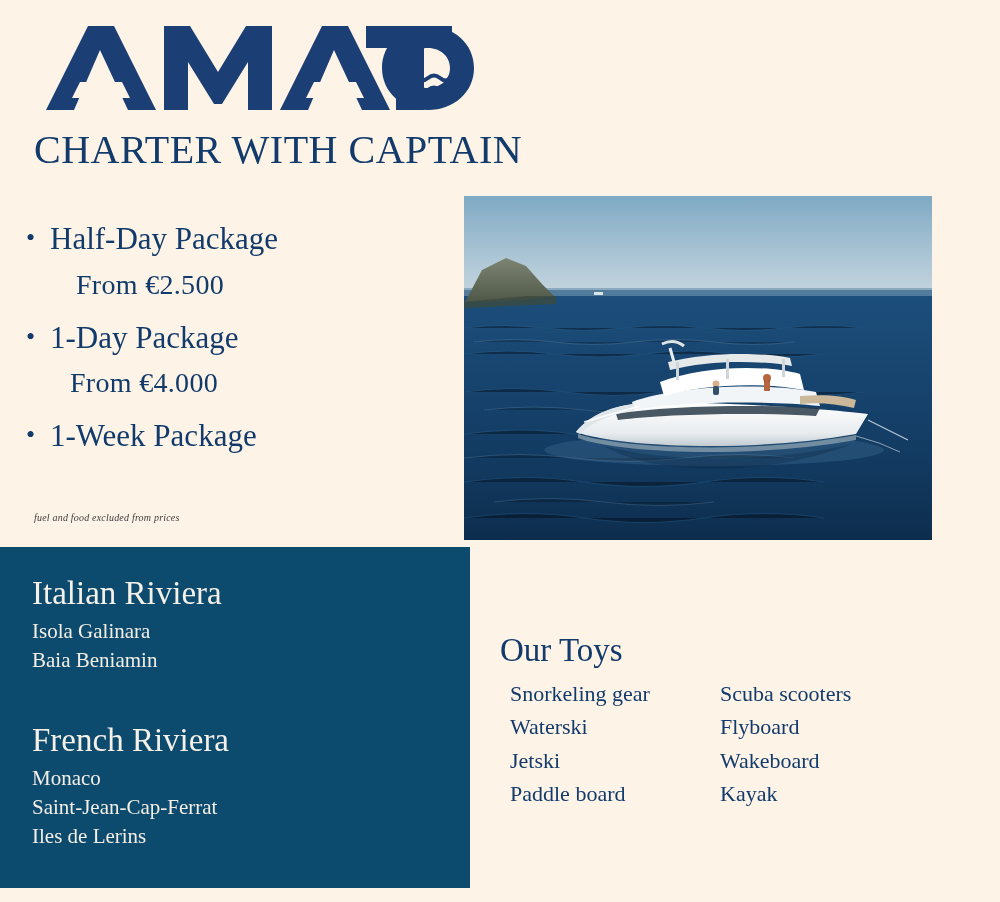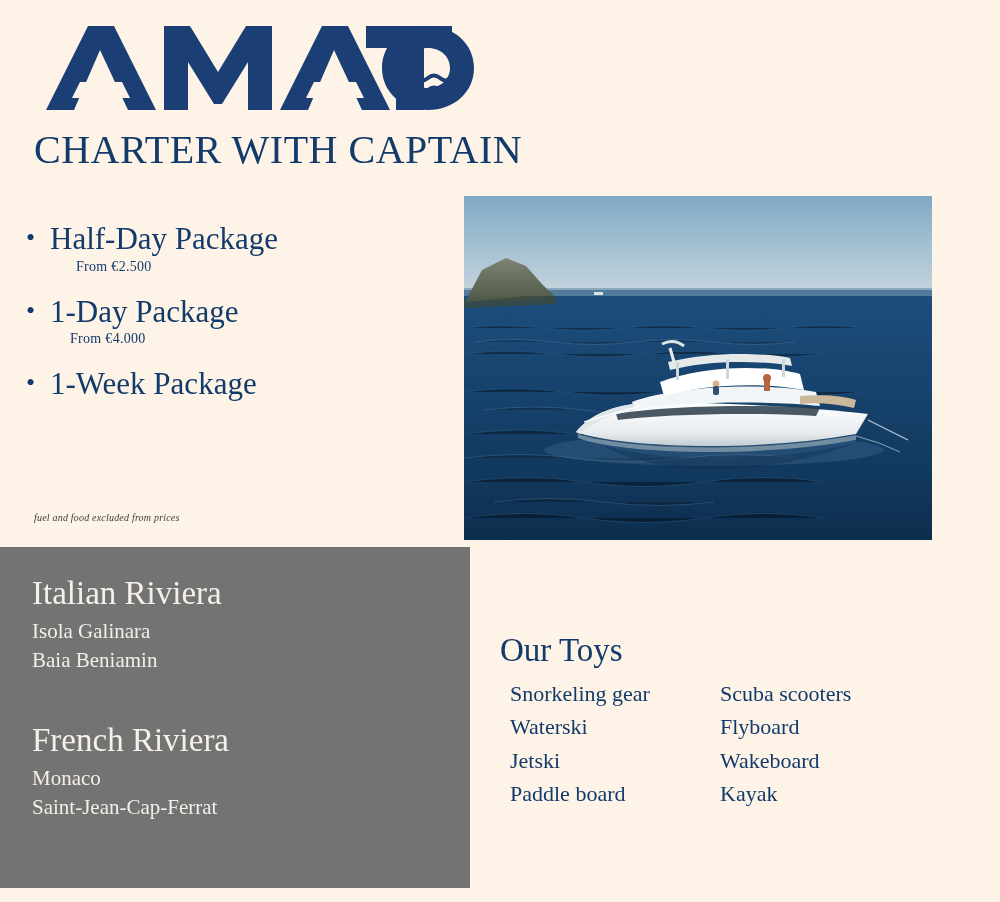--- a/index.html
+++ b/index.html
@@ -61,24 +61,24 @@
     align-items: flex-start;
   }
   .bullet {
     display: inline-block;
     width: 24px;
     font-size: 26px;
     line-height: 1.2;
     color: #123a6b;
   }
   .pkg-price {
-    font-size: 14px;
+    font-size: 28px;
     color: #123a6b;
     margin-left: 50px;
-    margin-top: 2px;
+    margin-top: 12px;
     letter-spacing: 0.3px;
   }
   .pkg.wide .pkg-price { margin-left: 44px; }
 
   .disclaimer {
     position: absolute;
     left: 34px;
     top: 512px;
     font-size: 10px;
     color: #404040;
@@ -98,21 +98,21 @@
   }
   .photo svg { display: block; }
 
   
   .blue-block {
     position: absolute;
     left: 0;
     top: 547px;
     width: 470px;
     height: 355px;
-    background: #737373;
+    background: #0c4a6e;
   }
   .region {
     position: absolute;
     color: #f4efe6;
   }
   .region-title {
     font-size: 33px;
     line-height: 1.1;
     margin-bottom: 6px;
     color: #f6f1e8;
@@ -309,20 +309,21 @@
     <div class="region region-italy">
       <div class="region-title">Italian Riviera</div>
       <div class="region-item">Isola Galinara</div>
       <div class="region-item">Baia Beniamin</div>
     </div>
 
     <div class="region region-france">
       <div class="region-title">French Riviera</div>
       <div class="region-item">Monaco</div>
       <div class="region-item">Saint-Jean-Cap-Ferrat</div>
+      <div class="region-item">Iles de Lerins</div>
     </div>
 
   </div>
 
   <div class="toys">
     <div class="toys-title">Our Toys</div>
     <div class="toys-cols">
       <div class="toys-col">
         <div class="toy-item">Snorkeling gear</div>
         <div class="toy-item">Waterski</div>

